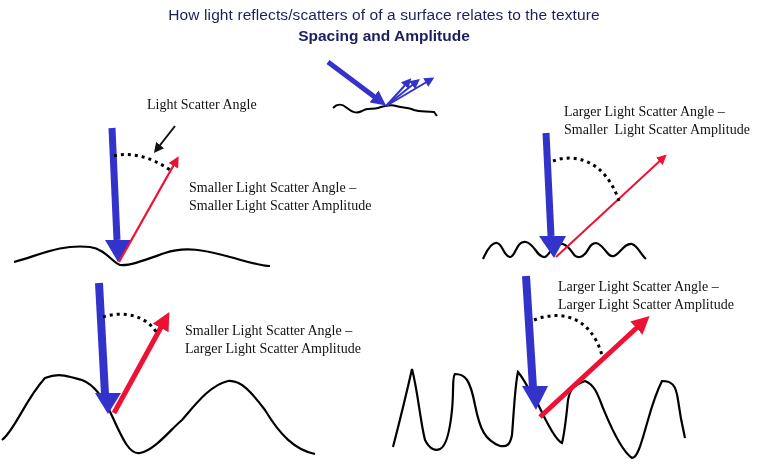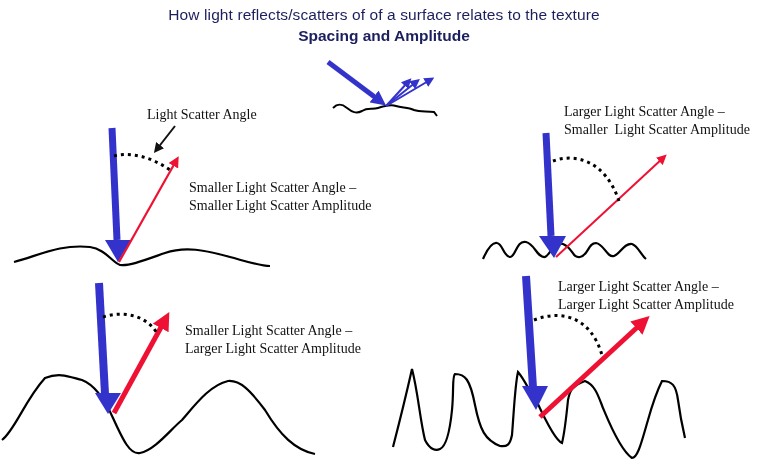--- a/index.html
+++ b/index.html
@@ -78,21 +78,21 @@
 
     <g>
       <path d="M393,447 C400,420 405,400 412,369 C418,392 420,420 425,440 C430,450 436,451 440,449 C447,446 450,430 452,410 C454,390 452,376 455,374 C465,374 470,379 475,405 C480,430 485,440 500,446 C507,447 510,445 512,435 C514,410 515,385 518,372 C525,380 530,393 537,402 C543,415 555,440 562,443 C564,435 566,420 568,400 C570,390 572,386 585,381 C595,385 598,395 603,408 C608,420 620,450 632,458 C638,458 642,440 648,420 C655,395 660,385 662,381 C672,381 676,385 678,400 C680,415 682,425 685,438" stroke="#000" stroke-width="2.2" fill="none"></path>
       <line x1="526" y1="276" x2="533" y2="388" stroke="#3333cc" stroke-width="8"></line>
       <path d="M522,386 L548,386 L536,410 z" fill="#3333cc"></path>
       <line x1="540" y1="417" x2="643" y2="322" stroke="#ee1133" stroke-width="5" marker-end="url(#redhead-lg)"></line>
       <path d="M534,320 C560,310 590,315 602,355" stroke="#000" stroke-width="3" stroke-dasharray="3,4" fill="none"></path>
     </g>
   </svg>
 
-  <div class="label" style="left:147px; top:106px;">Light Scatter Angle</div>
+  <div class="label" style="left:147px; top:96px;">Light Scatter Angle</div>
 
   <div class="label" style="left:189px; top:179px;">
     <div>Smaller Light Scatter Angle –</div>
     <div>Smaller Light Scatter Amplitude</div>
   </div>
 
   <div class="label" style="left:564px; top:103px;">
     <div>Larger Light Scatter Angle –</div>
     <div style="white-space:pre;">Smaller  Light Scatter Amplitude</div>
   </div>

